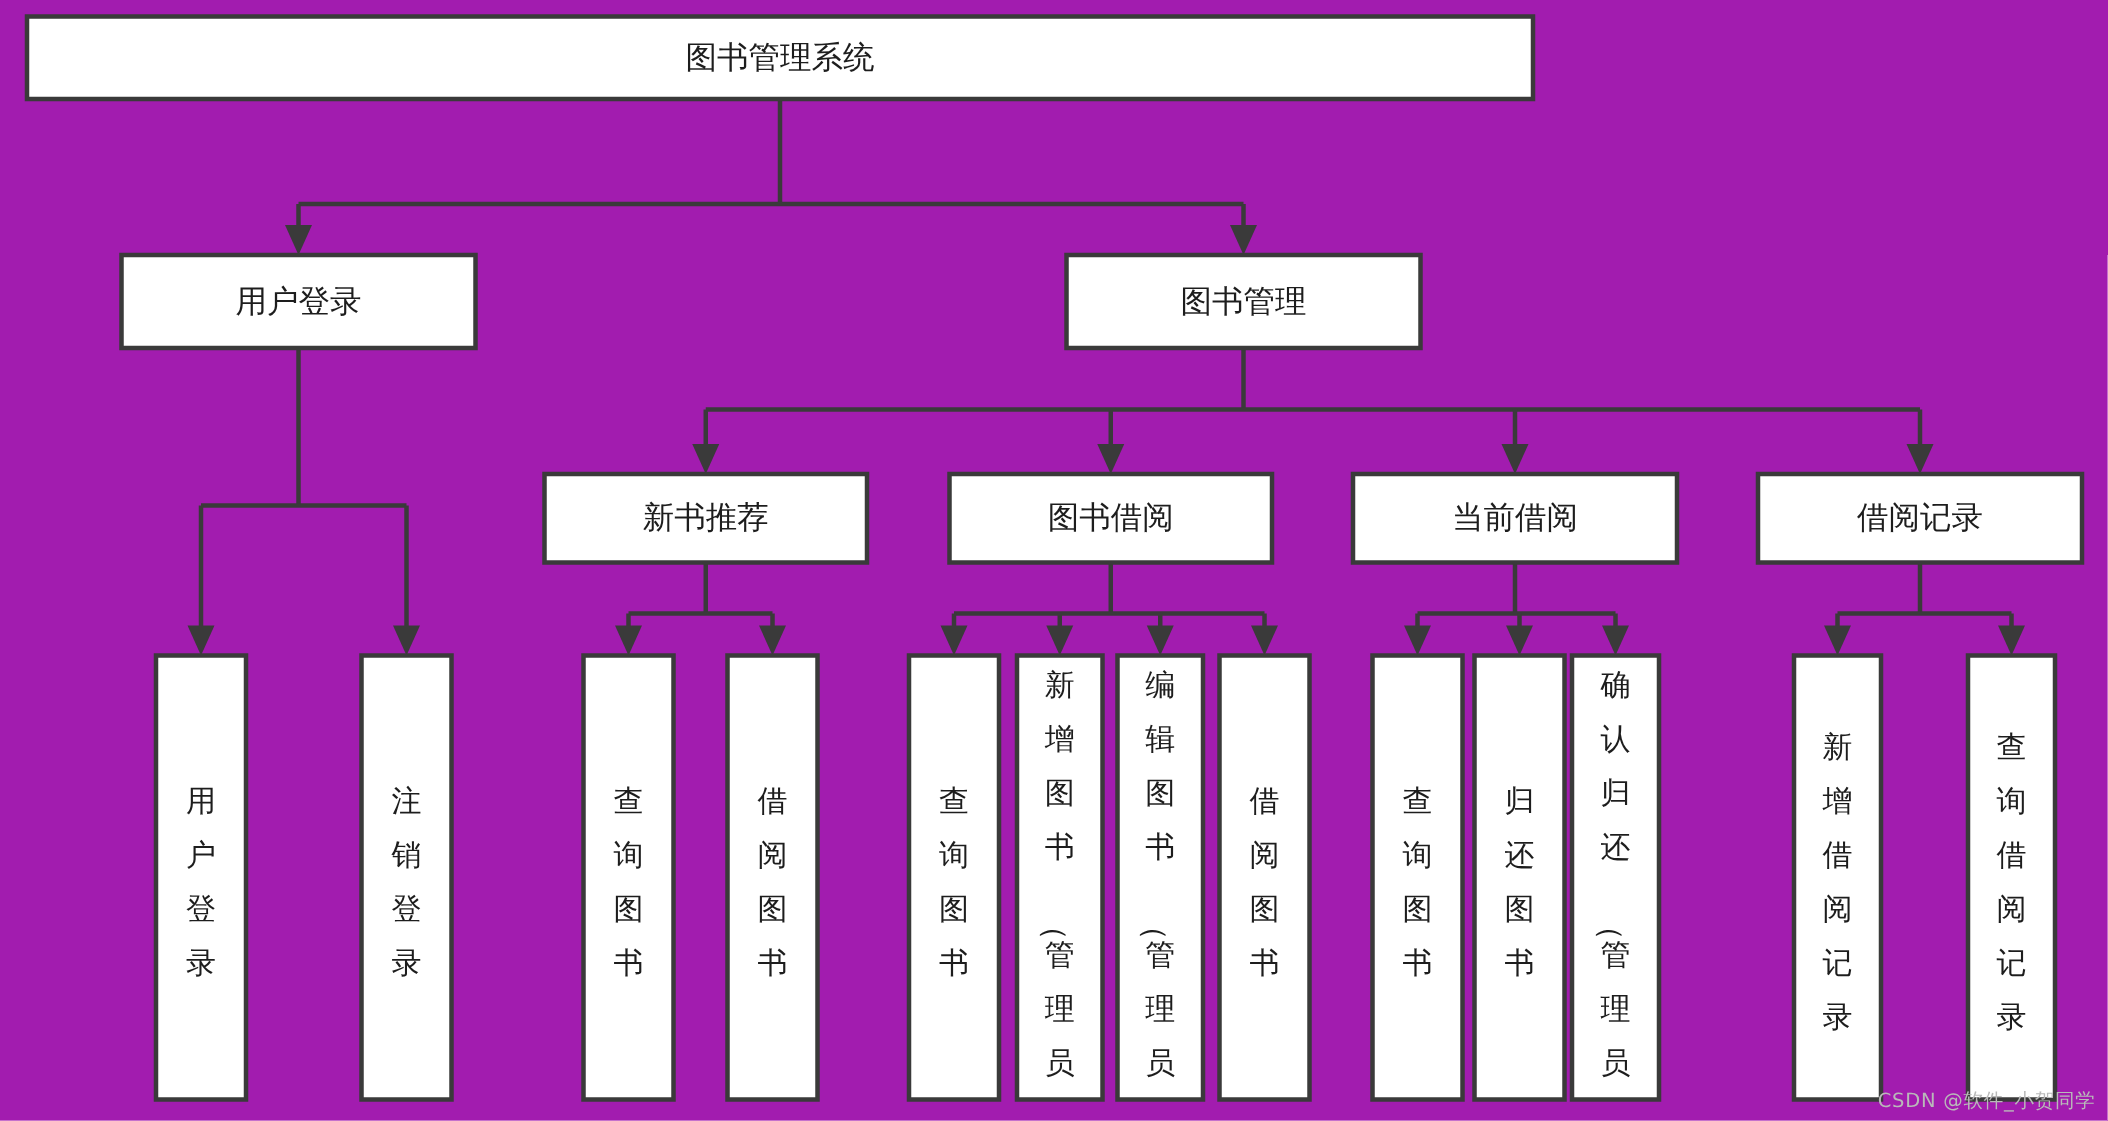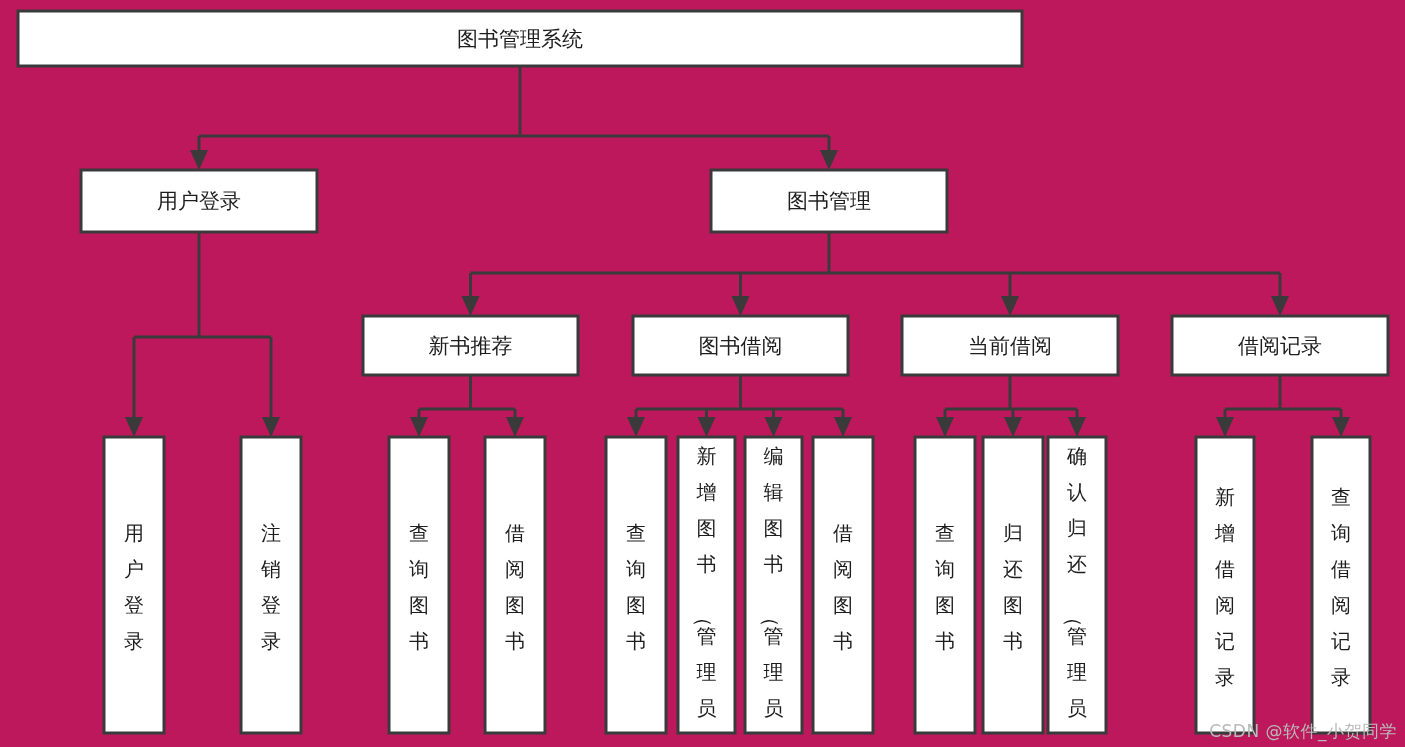--- a/index.html
+++ b/index.html
@@ -10,21 +10,21 @@
   body {
     width: 1405px;
     height: 747px;
     overflow: hidden;
     font-family: "DejaVu Sans", "Liberation Sans", sans-serif;
   }
   #diagram-root {
     position: relative;
     width: 1405px;
     height: 747px;
-    background: #be185d;
+    background: #a21caf;
     text-align: right;
   }
   svg.diagram-canvas {
     position: absolute;
     left: 0;
     top: 0;
     width: 1405px;
     height: 747px;
   }
   .node-rect {
@@ -54,21 +54,21 @@
     font-family: "DejaVu Sans", "Liberation Sans", sans-serif;
     font-size: 20px;
     fill: #1d1d1d;
     text-anchor: middle;
   }
   .watermark {
     position: absolute;
     right: 8px;
     bottom: 4px;
     font-family: "DejaVu Sans", "Liberation Sans", sans-serif;
-    font-size: 17px;
+    font-size: 13px;
     color: #b9b9b9;
     letter-spacing: 0.5px;
     user-select: none;
     white-space: nowrap;
   }
 </style>
 </head>
 <body>
 
 <div id="diagram-root">

